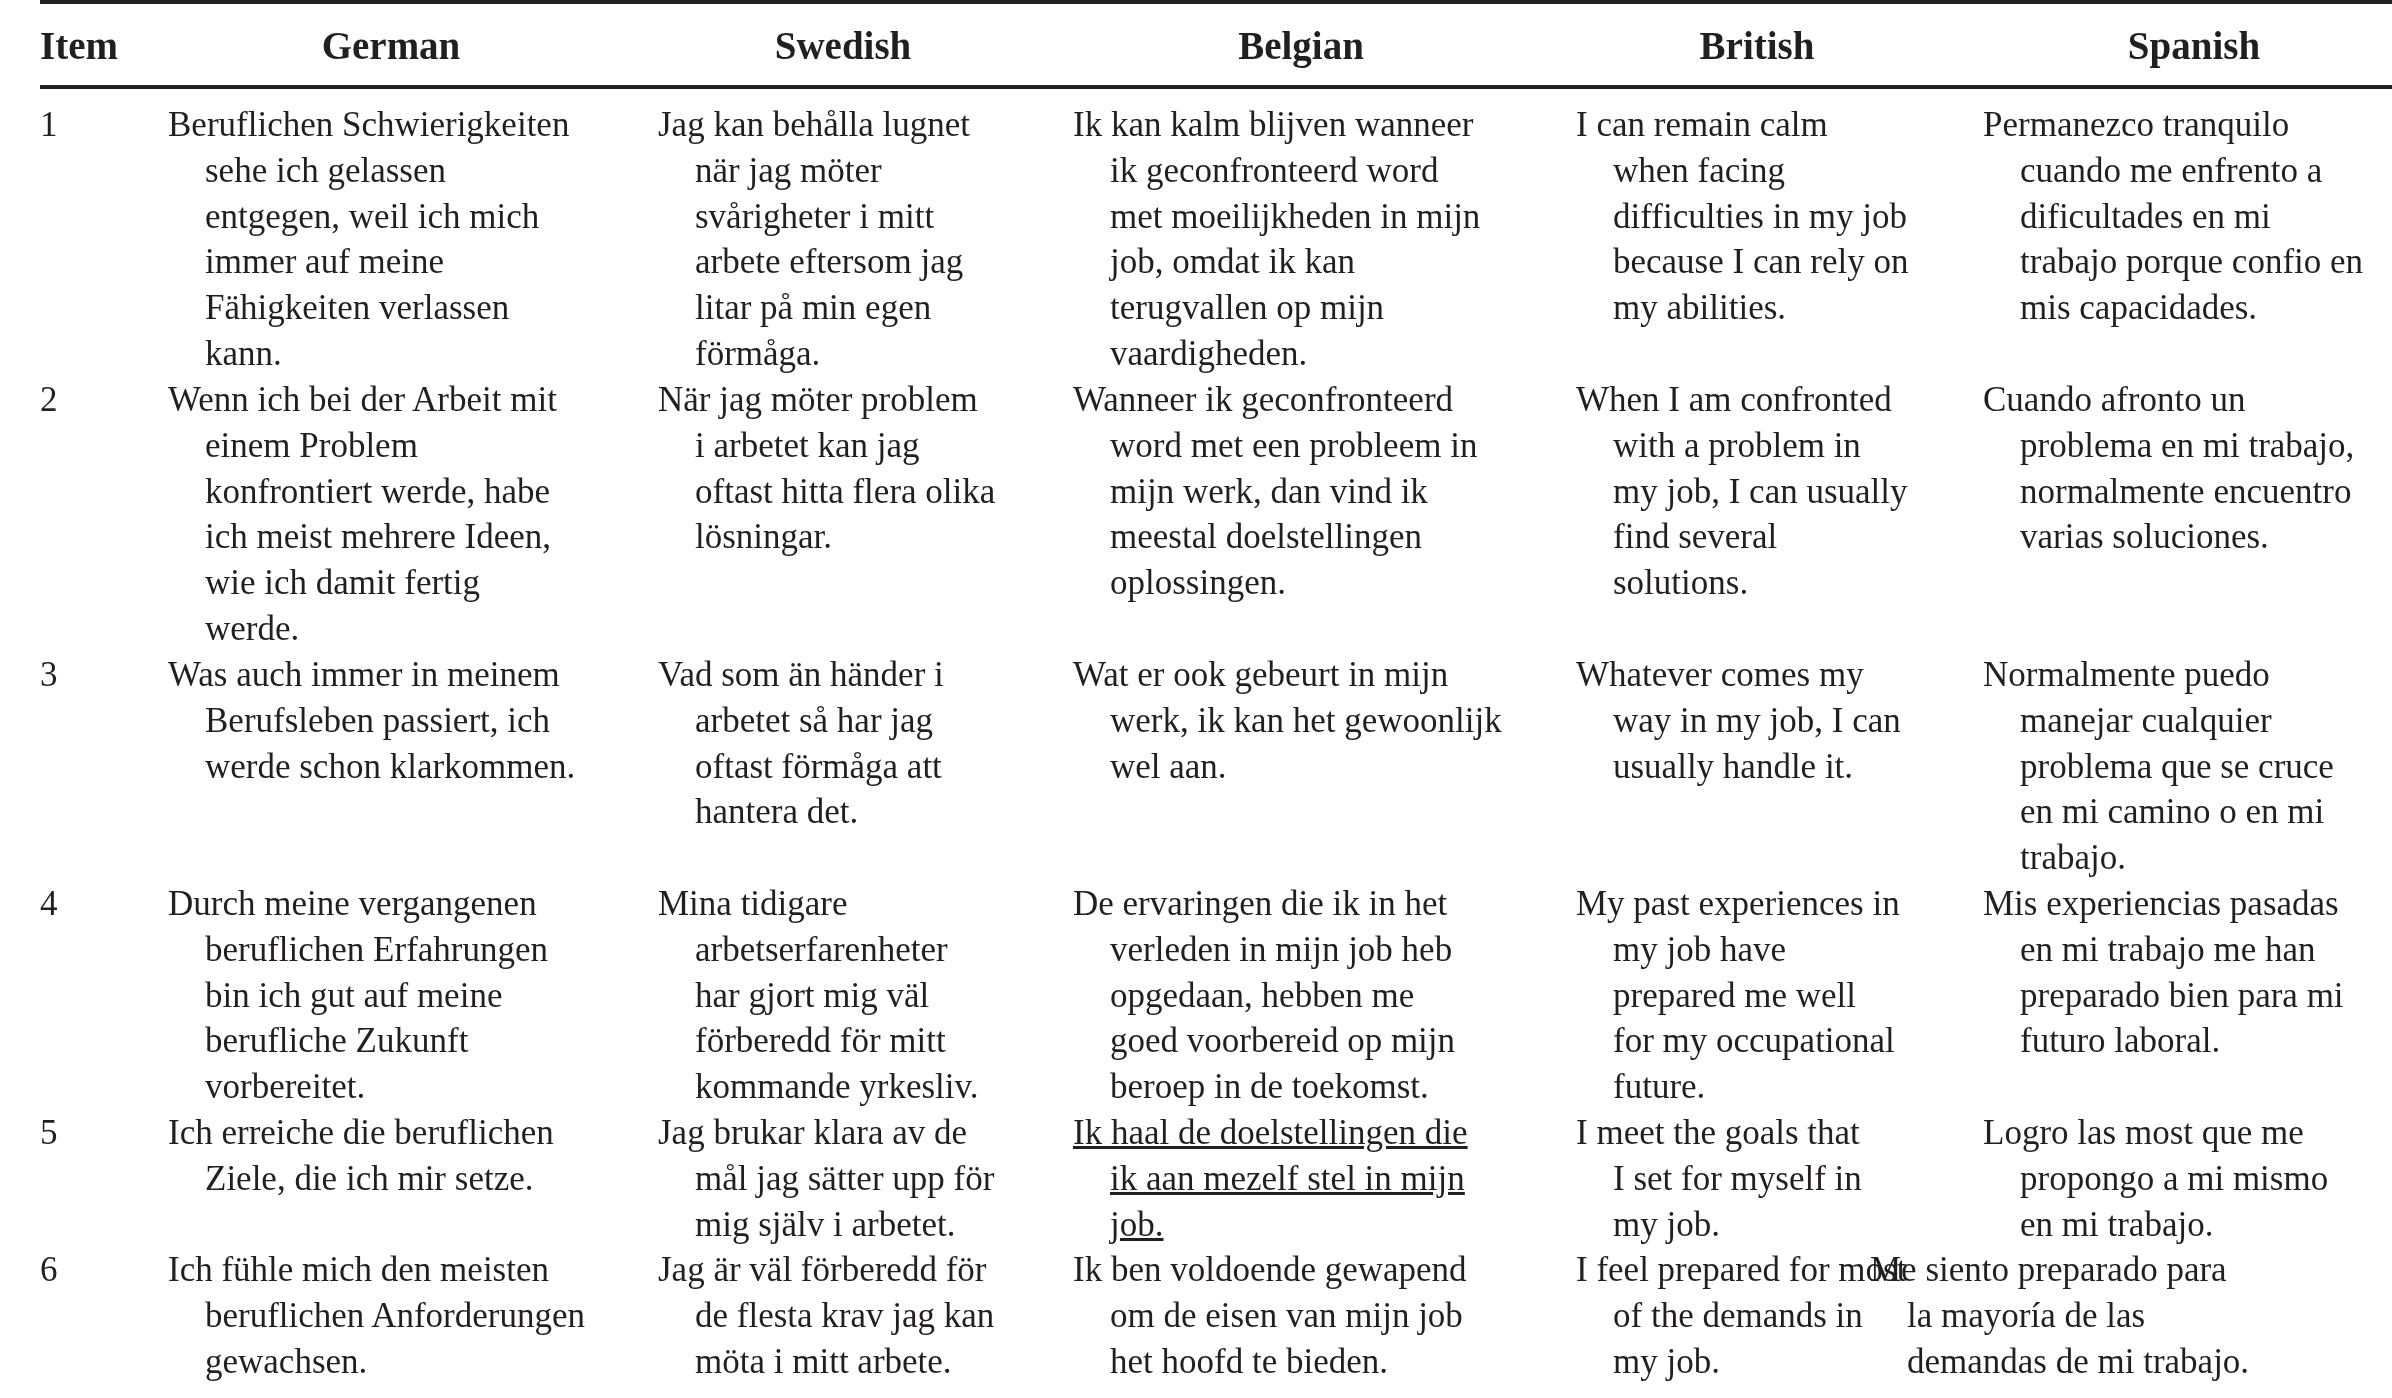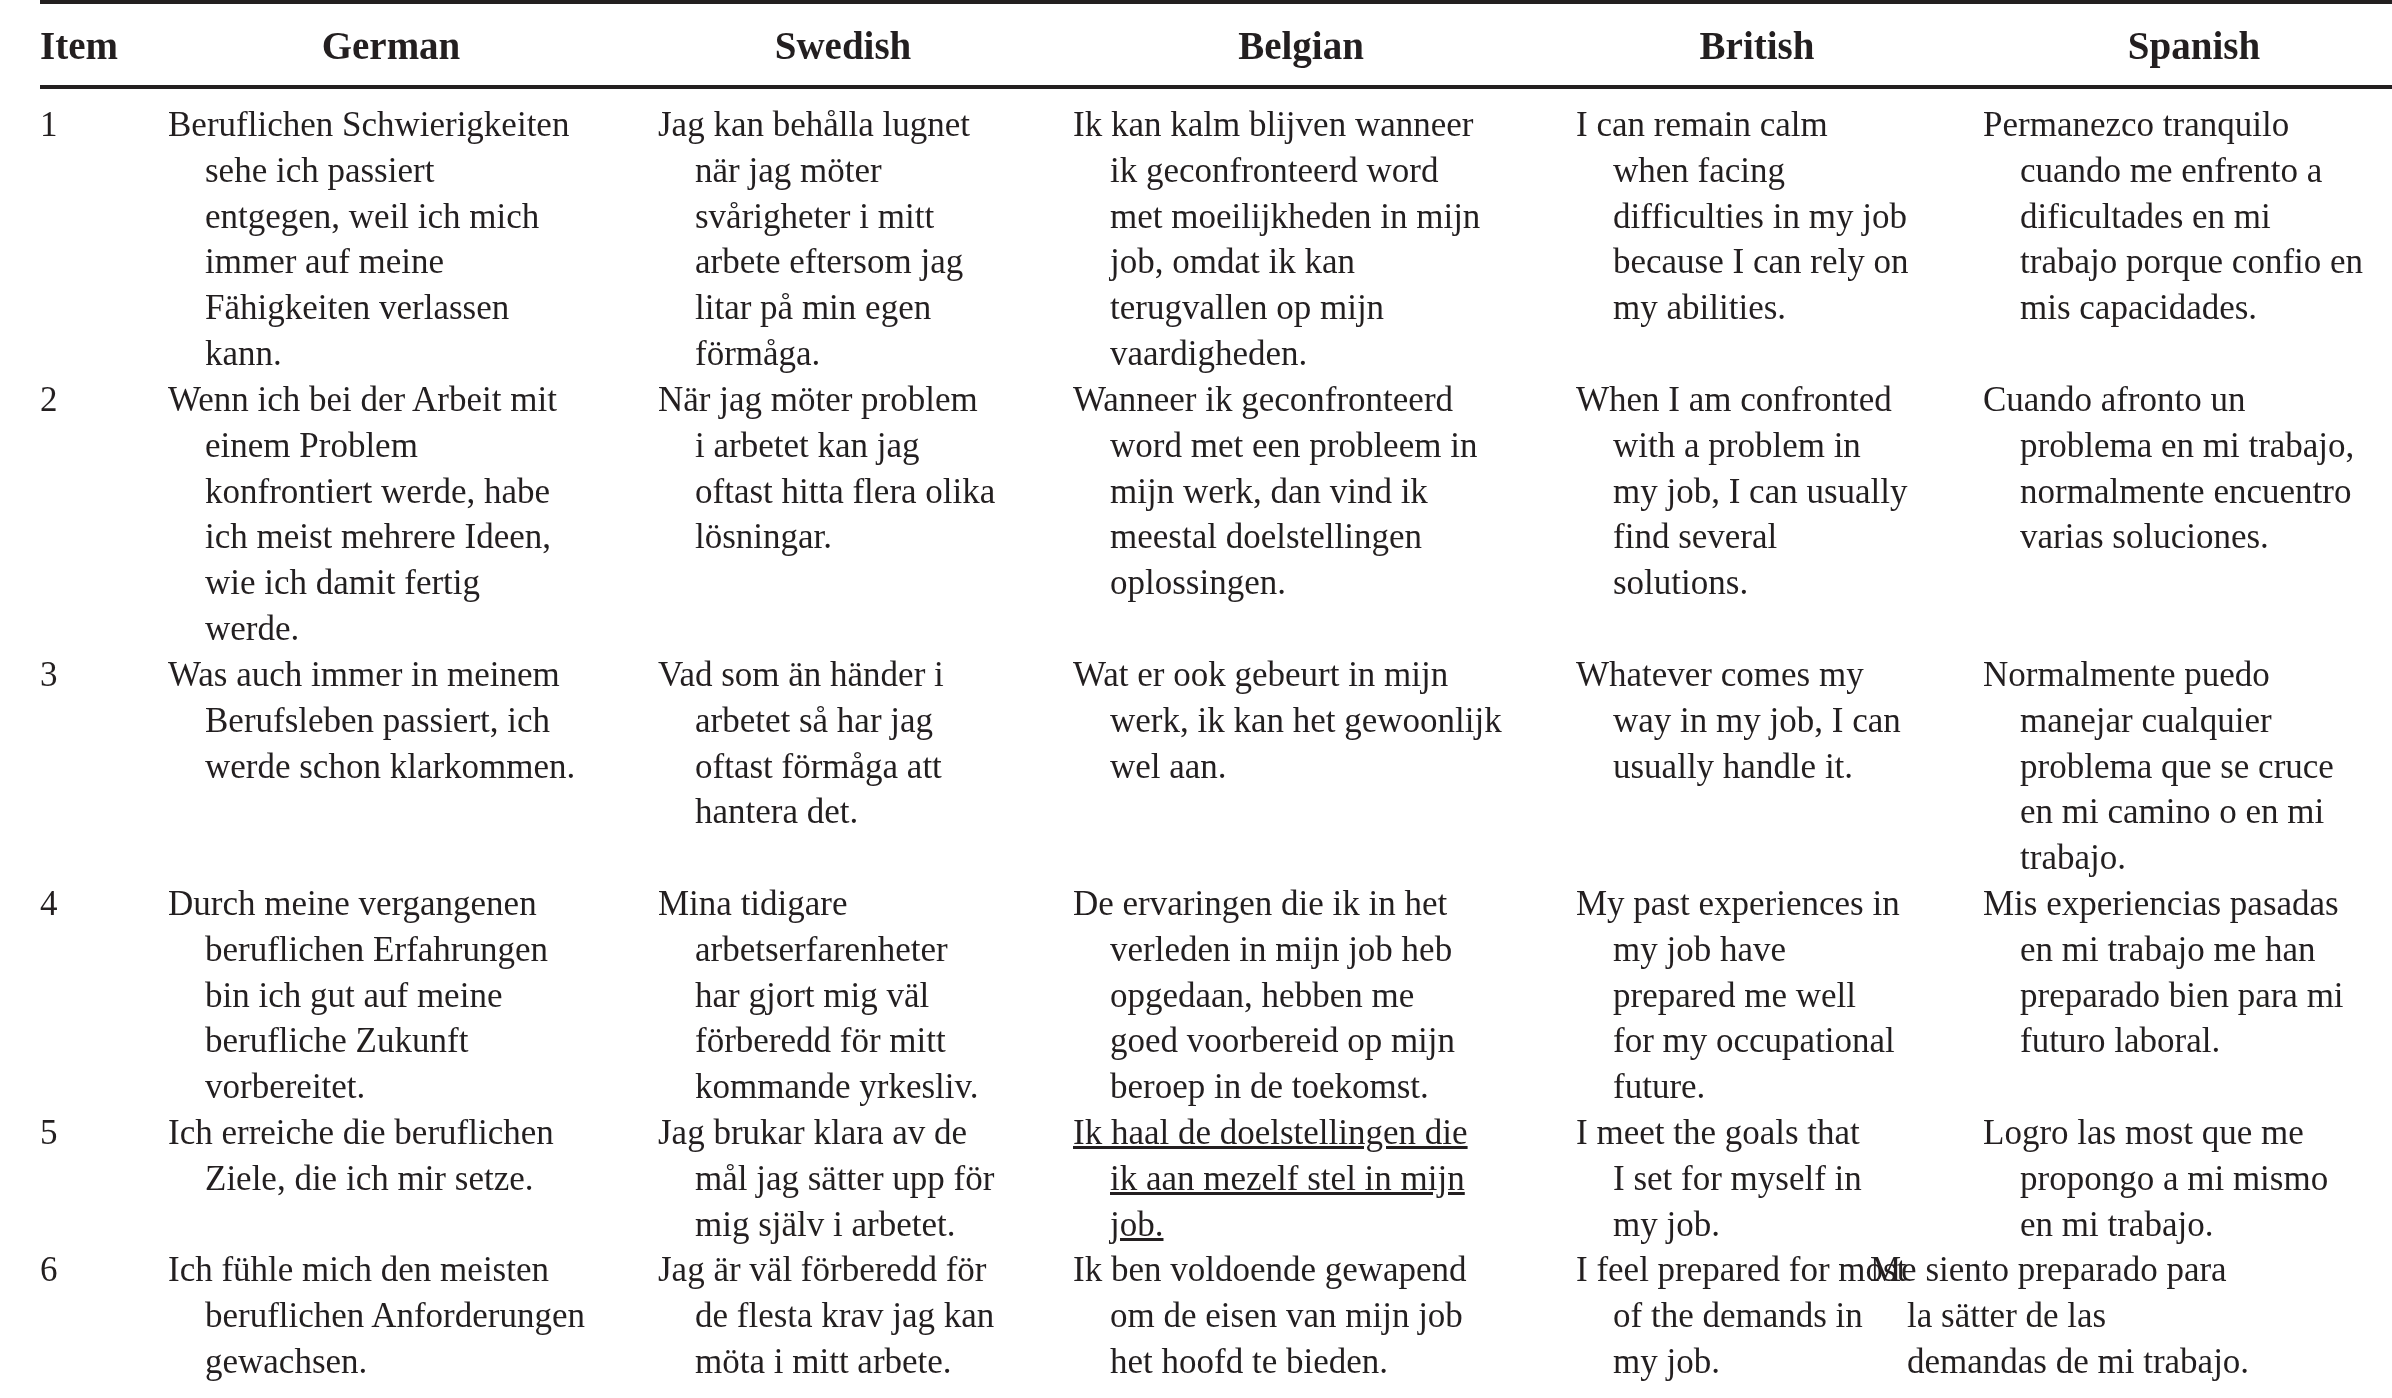--- a/index.html
+++ b/index.html
@@ -27,21 +27,21 @@
       <div class="hdr center" style="left: 843px;">Swedish</div>
       <div class="hdr center" style="left: 1301px;">Belgian</div>
       <div class="hdr center" style="left: 1757px;">British</div>
       <div class="hdr center" style="left: 2194px;">Spanish</div>
     </div>
   <div id="body">
       <div>
         <div class="num" style="top: 102px;">1</div>
         <div class="cell" style="left: 168px; top: 102px;">
           <span class="ln">Beruflichen Schwierigkeiten</span>
-          <span class="ln cont">sehe ich passiert</span>
+          <span class="ln cont">sehe ich gelassen</span>
           <span class="ln cont">entgegen, weil ich mich</span>
           <span class="ln cont">immer auf meine</span>
           <span class="ln cont">Fähigkeiten verlassen</span>
           <span class="ln cont">kann.</span>
         </div>
         <div class="cell" style="left: 658px; top: 102px;">
           <span class="ln">Jag kan behålla lugnet</span>
           <span class="ln cont">när jag möter</span>
           <span class="ln cont">svårigheter i mitt</span>
           <span class="ln cont">arbete eftersom jag</span>
@@ -220,18 +220,18 @@
           <span class="ln cont">om de eisen van mijn job</span>
           <span class="ln cont">het hoofd te bieden.</span>
         </div>
         <div class="cell" style="left: 1576px; top: 1247px;">
           <span class="ln">I feel prepared for most</span>
           <span class="ln cont">of the demands in</span>
           <span class="ln cont">my job.</span>
         </div>
         <div class="cell" style="left: 1870px; top: 1247px;">
           <span class="ln">Me siento preparado para</span>
-          <span class="ln cont">la sätter de las</span>
+          <span class="ln cont">la mayoría de las</span>
           <span class="ln cont">demandas de mi trabajo.</span>
         </div>
       </div>
     </div>
 </div>
 
 </body></html>

